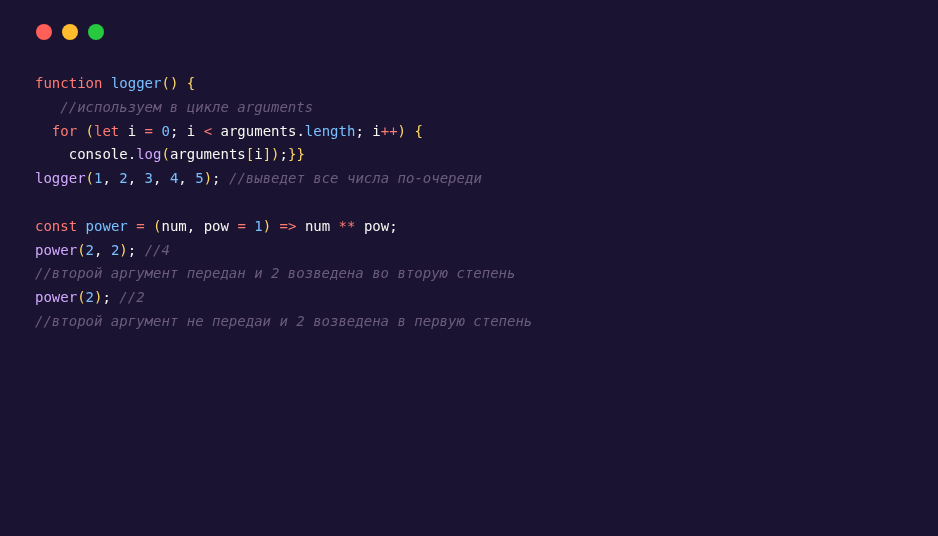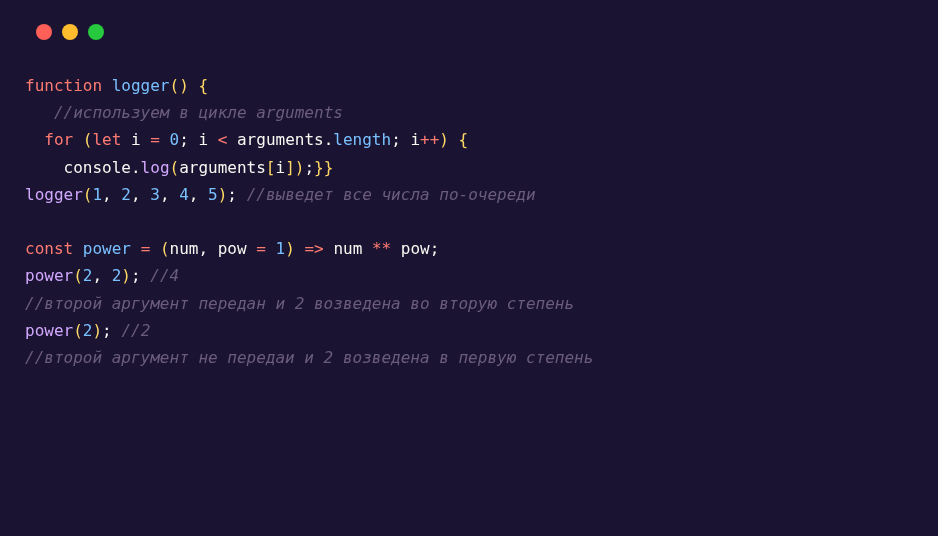--- a/index.html
+++ b/index.html
@@ -26,22 +26,22 @@
     }
     .dot {
       width: 16px;
       height: 16px;
       border-radius: 50%;
     }
     .dot-red { background: #ff5f56; }
     .dot-yellow { background: #ffbd2e; }
     .dot-green { background: #27c93f; }
     .code {
-      padding: 24px 25px;
-      font-size: 16px;
+      padding: 24px 35px;
+      font-size: 14px;
       line-height: 1.7;
       white-space: pre;
       color: #f8f8f2;
     }
     .kw { color: #ff7b72; }
     .fn { color: #79c0ff; }
     .fncall { color: #d2a8ff; }
     .paren { color: #ffd866; }
     .brace { color: #ffd866; }
     .bracket { color: #ffd866; }

